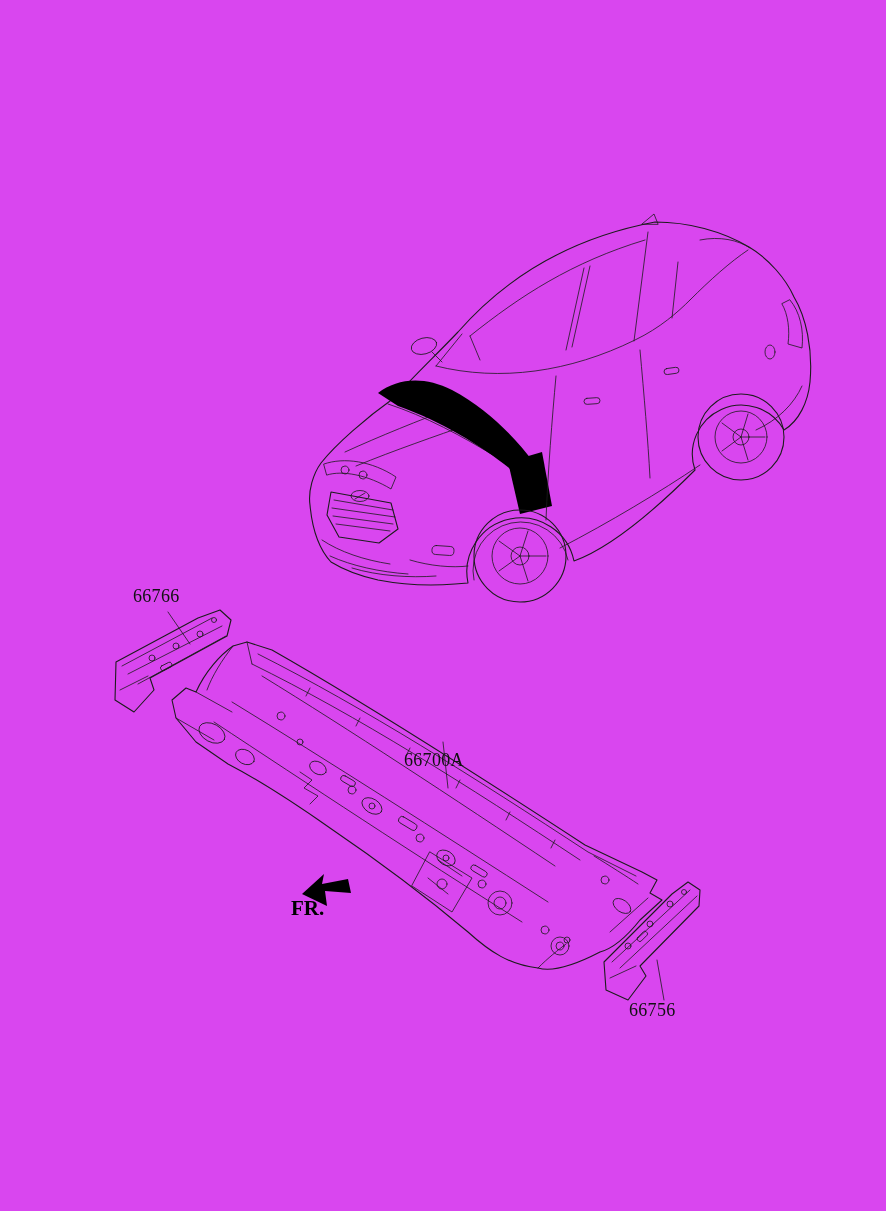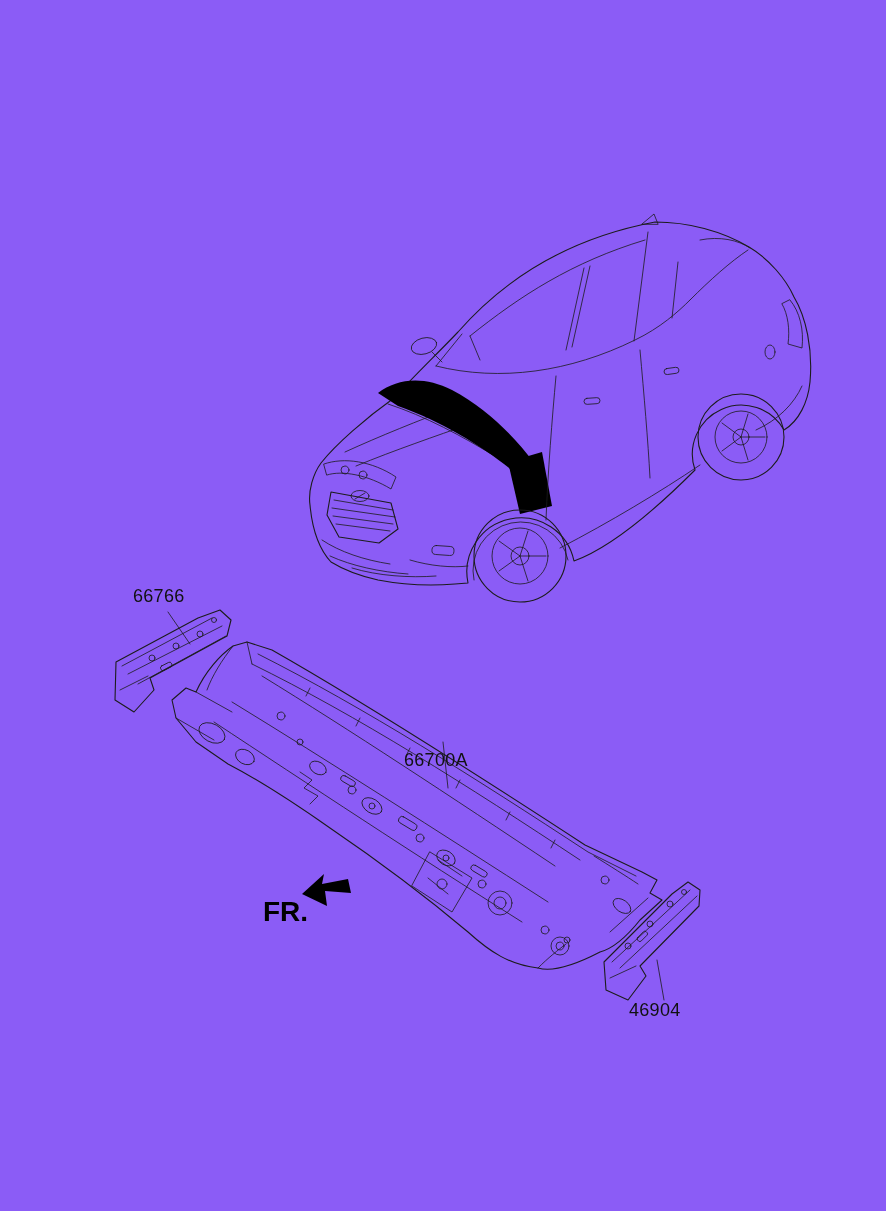--- a/index.html
+++ b/index.html
@@ -1,38 +1,39 @@
 <!DOCTYPE html>
 <html><head>
 <meta charset="utf-8">
 <style>
   html, body { margin: 0; padding: 0; background: #ffffff; }
   .canvas {
     position: relative;
     width: 886px; height: 1211px;
-    background: #8b5cf6;
-    font-family: Liberation Sans, sans-serif;
+    background: #d946ef;
+    font-family: Liberation Serif, serif;
     overflow: hidden;
   }
   svg.art { position: absolute; left: 0; top: 0; }
   .callout {
     position: absolute;
     color: #111111;
     font-size: 18px;
     letter-spacing: .3px;
     white-space: nowrap;
     user-select: none;
   }
   .fr-label {
     position: absolute;
     color: #000000;
-    font-size: 28px;
+    font-size: 21px;
     font-weight: bold;
     white-space: nowrap;
     user-select: none;
+    margin-left: 28px;
   }
   .ln  { fill: none; stroke: #1c1c1c; stroke-width: 1.1; stroke-linecap: round; stroke-linejoin: round; }
   .ln2 { fill: none; stroke: #1c1c1c; stroke-width: 0.8; stroke-linecap: round; stroke-linejoin: round; }
   .blk { fill: #000000; stroke: none; }
 </style>
 </head>
 <body>
 
 <div class="canvas">
 
@@ -233,17 +234,17 @@
       <path class="ln2" d="M 664 1000 L 657 960"></path>
     </g>
 
     <polygon class="blk" points="302,894 324,874 322,884 348,879 351,893 325,891 327,906"></polygon>
   </svg>
 
   <div class="callout" style="left:133px; top:586px;">66766</div>
 
   <div class="callout" style="left:404px; top:750px;">66700A</div>
 
-  <div class="callout" style="left:629px; top:1000px;">46904</div>
+  <div class="callout" style="left:629px; top:1000px;">66756</div>
 
   <div class="fr-label" style="left:263px; top:896px;">FR.</div>
 
 </div>
 
 </body></html>

